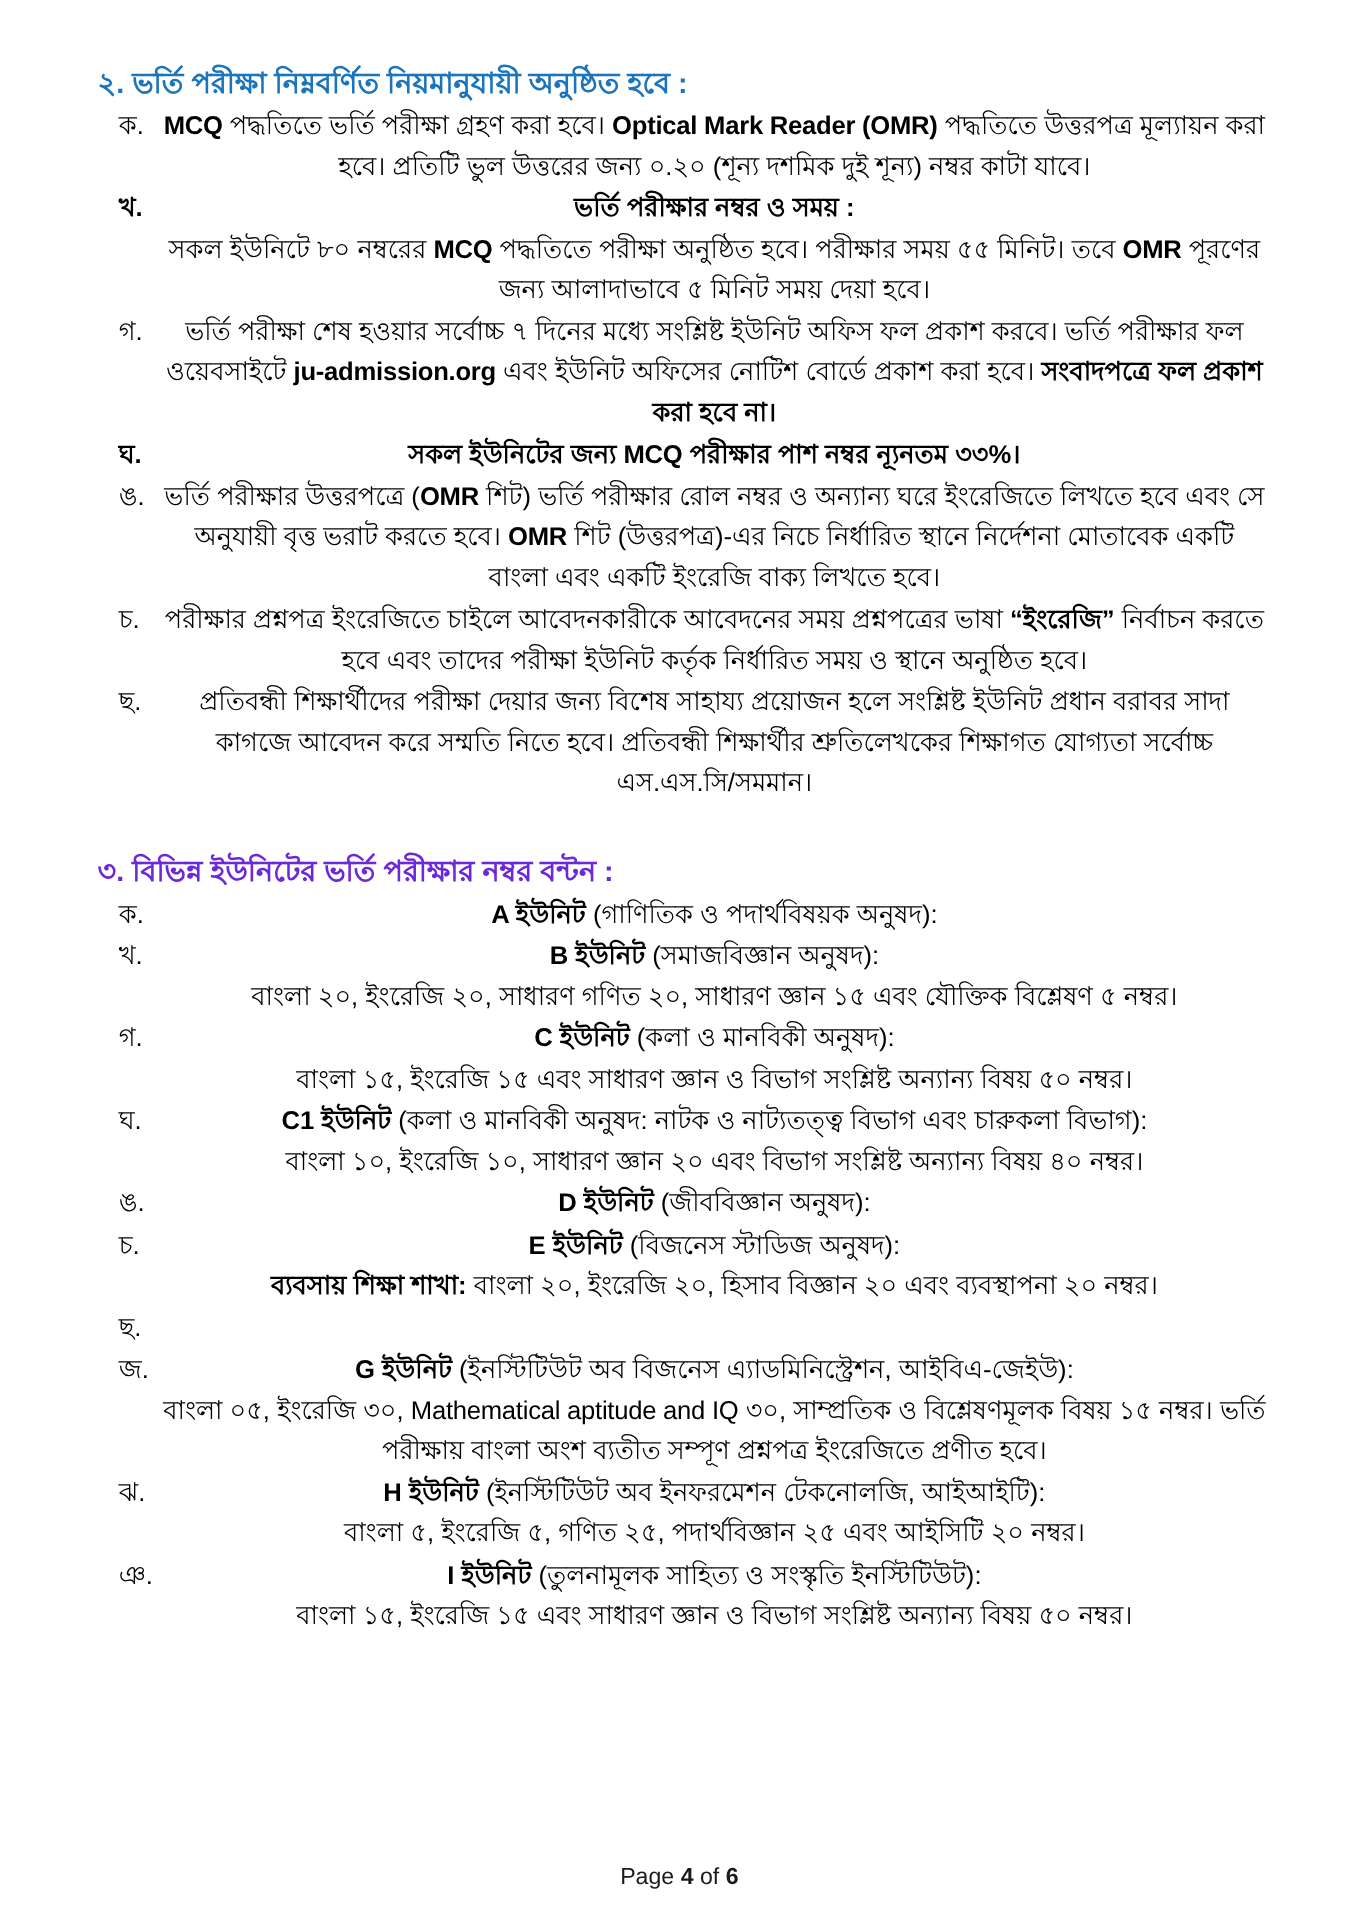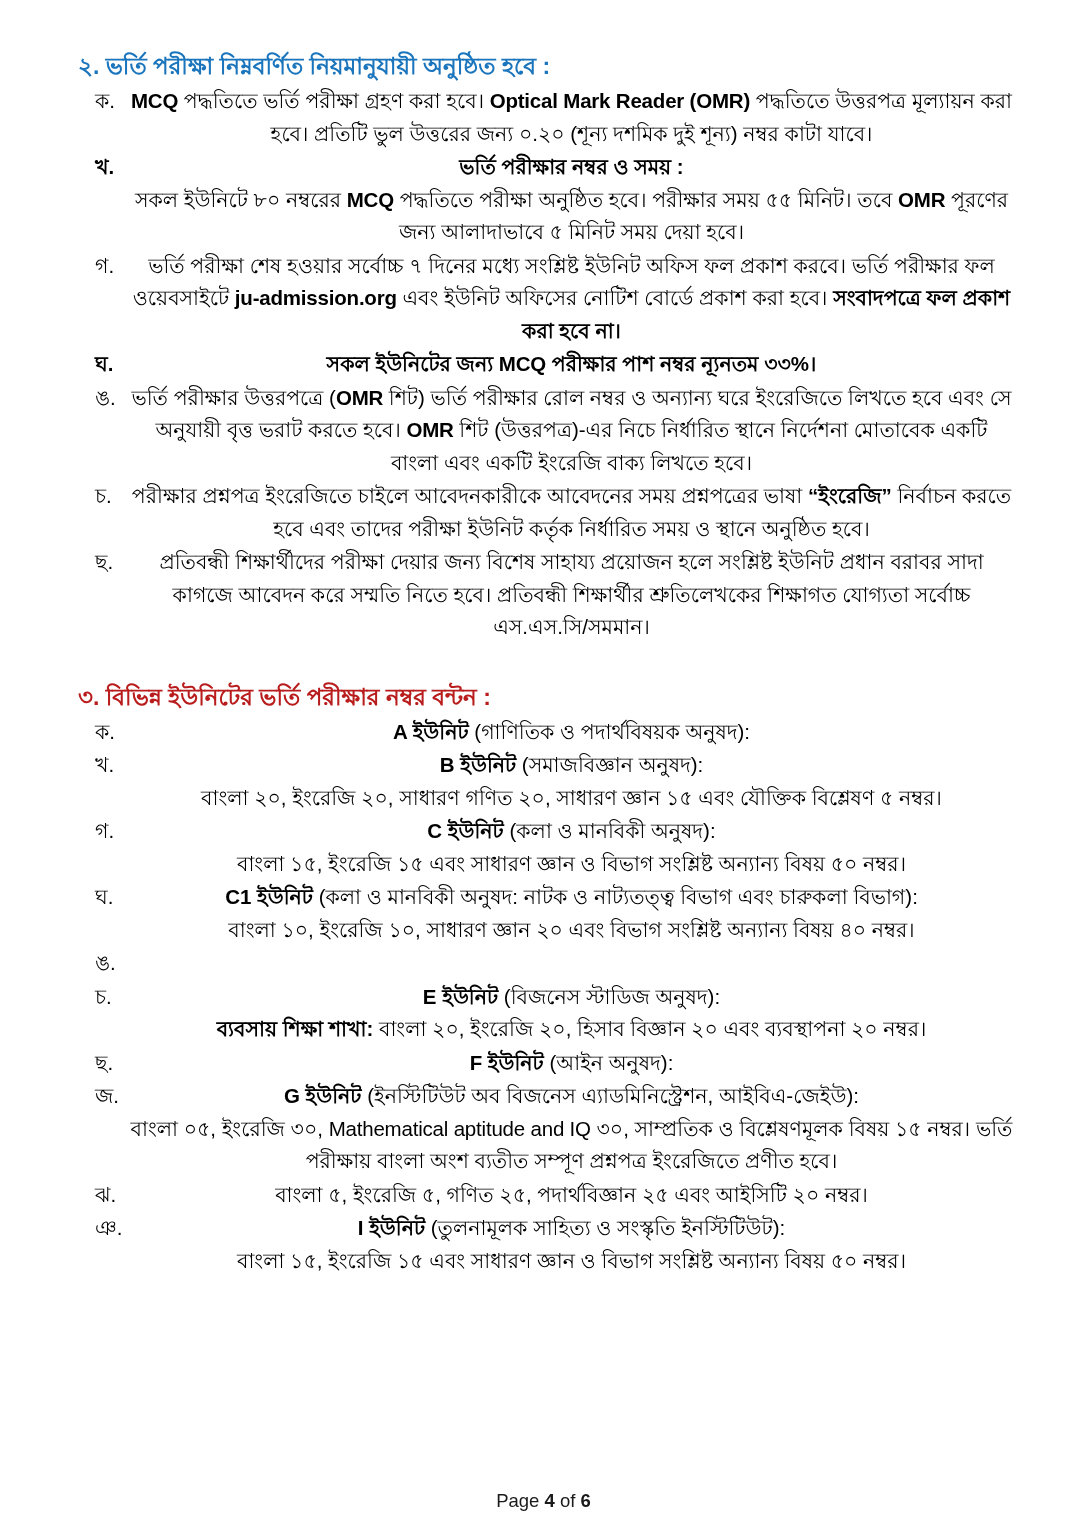--- a/index.html
+++ b/index.html
@@ -75,21 +75,21 @@
         </div>
       </div>
       <div class="item">
         <span class="marker">ছ.</span>
         <div class="content">
           <div class="line"><span class="">প্রতিবন্ধী শিক্ষার্থীদের পরীক্ষা দেয়ার জন্য বিশেষ সাহায্য প্রয়োজন হলে সংশ্লিষ্ট ইউনিট প্রধান বরাবর সাদা কাগজে আবেদন করে সম্মতি নিতে হবে। প্রতিবন্ধী শিক্ষার্থীর শ্রুতিলেখকের শিক্ষাগত যোগ্যতা সর্বোচ্চ এস.এস.সি/সমমান।</span></div>
         </div>
       </div>
     </div>
 
-  <div class="sec-heading sec3-heading" style="color: #b91c1c;">৩. বিভিন্ন ইউনিটের ভর্তি পরীক্ষার নম্বর বন্টন :</div>
+  <div class="sec-heading sec3-heading" style="color: #6d28d9;">৩. বিভিন্ন ইউনিটের ভর্তি পরীক্ষার নম্বর বন্টন :</div>
 
   <div class="list">
       <div class="item">
         <span class="marker">ক.</span>
         <div class="content">
           <div class="line"><span class="b ">A ইউনিট</span><span class=""> (গাণিতিক ও পদার্থবিষয়ক অনুষদ):</span></div>
         </div>
       </div>
       <div class="item">
         <span class="marker">খ.</span>
@@ -108,45 +108,46 @@
       <div class="item">
         <span class="marker">ঘ.</span>
         <div class="content">
           <div class="line"><span class="b ">C1 ইউনিট</span><span class=""> (কলা ও মানবিকী অনুষদ: নাটক ও নাট্যতত্ত্ব বিভাগ এবং চারুকলা বিভাগ):</span></div>
           <div class="line"><span class="">বাংলা ১০, ইংরেজি ১০, সাধারণ জ্ঞান ২০ এবং বিভাগ সংশ্লিষ্ট অন্যান্য বিষয় ৪০ নম্বর।</span></div>
         </div>
       </div>
       <div class="item">
         <span class="marker">ঙ.</span>
         <div class="content">
+          <div class="line"><span class="b ">D ইউনিট</span><span class=""> (জীববিজ্ঞান অনুষদ):</span></div>
         </div>
       </div>
       <div class="item">
         <span class="marker">চ.</span>
         <div class="content">
           <div class="line"><span class="b ">E ইউনিট</span><span class=""> (বিজনেস স্টাডিজ অনুষদ):</span></div>
           <div class="line"><span class="b ">ব্যবসায় শিক্ষা শাখা:</span><span class=""> বাংলা ২০, ইংরেজি ২০, হিসাব বিজ্ঞান ২০ এবং ব্যবস্থাপনা ২০ নম্বর।</span></div>
         </div>
       </div>
       <div class="item">
         <span class="marker">ছ.</span>
         <div class="content">
-          <div class="line"><span class="b ">F ইউনিট</span><span class=""> (আইন অনুষদ):</span></div>
         </div>
       </div>
       <div class="item">
         <span class="marker">জ.</span>
         <div class="content">
           <div class="line"><span class="b ">G ইউনিট</span><span class=""> (ইনস্টিটিউট অব বিজনেস এ্যাডমিনিস্ট্রেশন, আইবিএ-জেইউ):</span></div>
           <div class="line"><span class="">বাংলা ০৫, ইংরেজি ৩০, </span><span class="latin">Mathematical aptitude and IQ</span><span class=""> ৩০, সাম্প্রতিক ও বিশ্লেষণমূলক বিষয় ১৫ নম্বর। ভর্তি পরীক্ষায় বাংলা অংশ ব্যতীত সম্পূণ প্রশ্নপত্র ইংরেজিতে প্রণীত হবে।</span></div>
         </div>
       </div>
       <div class="item">
         <span class="marker">ঝ.</span>
         <div class="content">
+          <div class="line"><span class="b ">H ইউনিট</span><span class=""> (ইনস্টিটিউট অব ইনফরমেশন টেকনোলজি, আইআইটি):</span></div>
           <div class="line"><span class="">বাংলা ৫, ইংরেজি ৫, গণিত ২৫, পদার্থবিজ্ঞান ২৫ এবং আইসিটি ২০ নম্বর।</span></div>
         </div>
       </div>
       <div class="item">
         <span class="marker">ঞ.</span>
         <div class="content">
           <div class="line"><span class="b ">I ইউনিট</span><span class=""> (তুলনামূলক সাহিত্য ও সংস্কৃতি ইনস্টিটিউট):</span></div>
           <div class="line"><span class="">বাংলা ১৫, ইংরেজি ১৫ এবং সাধারণ জ্ঞান ও বিভাগ সংশ্লিষ্ট অন্যান্য বিষয় ৫০ নম্বর।</span></div>
         </div>
       </div>

